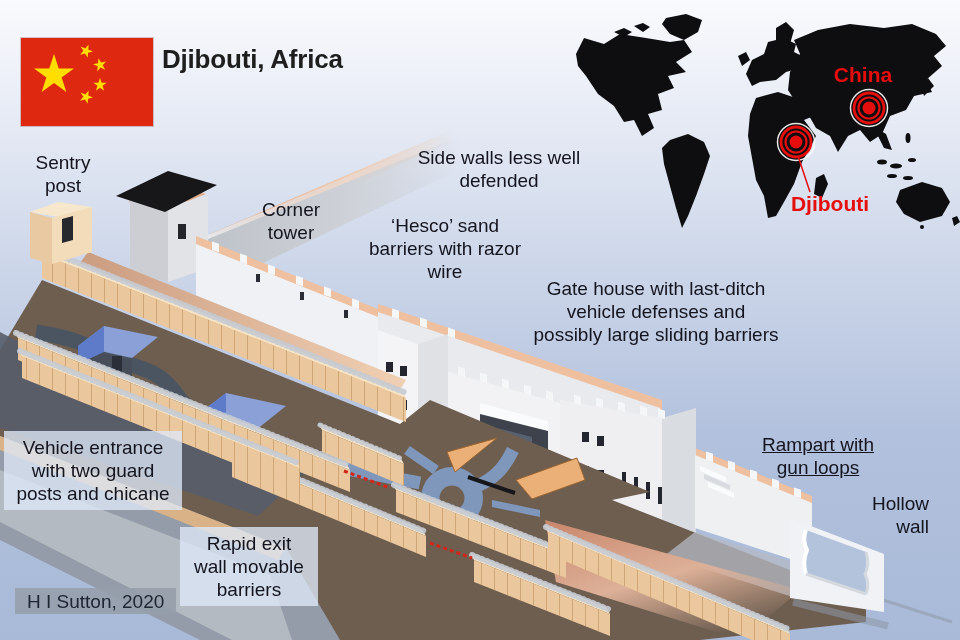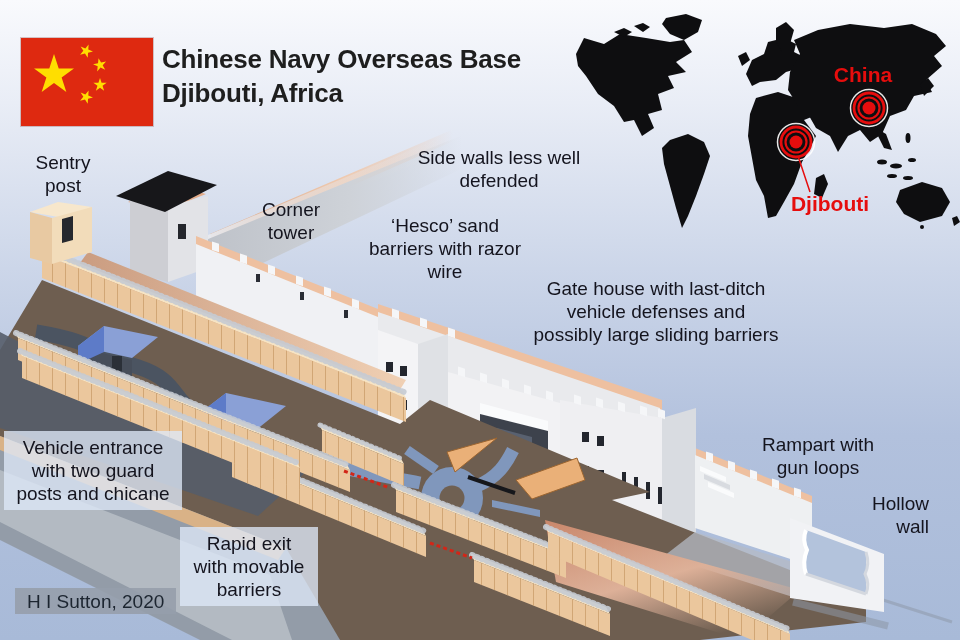--- a/index.html
+++ b/index.html
@@ -15,21 +15,21 @@
   
   .title{left:162px;top:42px;z-index:3;color:#1e1e1e;font-weight:bold;font-size:26px;line-height:34px;letter-spacing:-0.2px;}
   
   .callout{z-index:3;color:#14141e;font-size:19px;line-height:23px;text-align:center;transform:translateX(-50%);}
   .boxed{background:rgba(222,232,247,.78);padding:5px 8px;}
   .c-sentry{left:63px;top:151px;width:74px;}
   .c-corner{left:291px;top:198px;width:86px;}
   .c-sidewalls{left:499px;top:146px;width:182px;}
   .c-hesco{left:445px;top:214px;width:162px;}
   .c-gatehouse{left:656px;top:277px;width:252px;}
-  .c-rampart{left:818px;top:433px;width:130px;}
+  .c-rampart{left:818px;top:433px;width:130px;text-decoration:underline;}
   .c-hollow{left:888px;top:492px;width:82px;text-align:right;}
   .c-vehicle{left:93px;top:431px;width:162px;}
   .c-rapid{left:249px;top:527px;width:122px;}
   .credit{left:15px;top:588px;z-index:3;background:rgba(150,159,171,.9);color:#1c2530;font-size:19px;padding:3px 12px 1px;}
   
   #worldmap{left:570px;top:10px;z-index:2;}
   .maplabel{font-size:21px;font-weight:bold;fill:#e60d0d;}
 </style>
 </head>
 <body>
@@ -271,21 +271,20 @@
       </defs>
     <use href="#st" transform="translate(33,37) scale(21)"></use>
     <use href="#st" transform="translate(65,13) scale(7) rotate(22)"></use>
     <use href="#st" transform="translate(79,27) scale(7) rotate(-12)"></use>
     <use href="#st" transform="translate(79,47) scale(7)"></use>
     <use href="#st" transform="translate(65,59) scale(7) rotate(22)"></use>
   </svg>
 </div>
 
 <div class="abs title">
-  <div>Chinese Navy Overseas Base</div>
   <div>Djibouti, Africa</div>
 </div>
 
 <svg id="worldmap" class="abs" width="390" height="228" viewBox="0 0 390 228">
   <g fill="#0e0e10">
     <path d="M6,44 L14,28 34,34 50,24 76,28 100,32 114,30 122,42 106,52 116,62 98,66 104,78 88,84 92,100 78,104 84,118 72,126 64,110 54,112 44,96 28,84 16,66 8,56 Z"></path>
     <path d="M44,22 l10,-4 8,4 -8,5 z"></path>
       <path d="M64,16 l9,-3 7,4 -7,5 z"></path>
     <path d="M96,8 L116,4 132,10 128,22 114,30 100,24 92,14 Z"></path>
     <path d="M100,130 L118,124 134,132 140,146 134,164 126,186 118,206 112,218 106,198 100,176 94,154 92,138 Z"></path>
@@ -325,15 +324,15 @@
 </svg>
 
 <div class="abs callout c-sentry">Sentry post</div>
 <div class="abs callout c-corner">Corner tower</div>
 <div class="abs callout c-sidewalls">Side walls less well defended</div>
 <div class="abs callout c-hesco">‘Hesco’ sand barriers with razor wire</div>
 <div class="abs callout c-gatehouse">Gate house with last-ditch vehicle defenses and possibly large sliding barriers</div>
 <div class="abs callout c-rampart">Rampart with gun loops</div>
 <div class="abs callout c-hollow">Hollow wall</div>
 <div class="abs callout boxed c-vehicle">Vehicle entrance with two guard posts and chicane</div>
-<div class="abs callout boxed c-rapid">Rapid exit with movable barriers</div>
+<div class="abs callout boxed c-rapid">Rapid exit wall movable barriers</div>
 
 <div class="abs credit">H I Sutton, 2020</div>
 
 </body></html>

